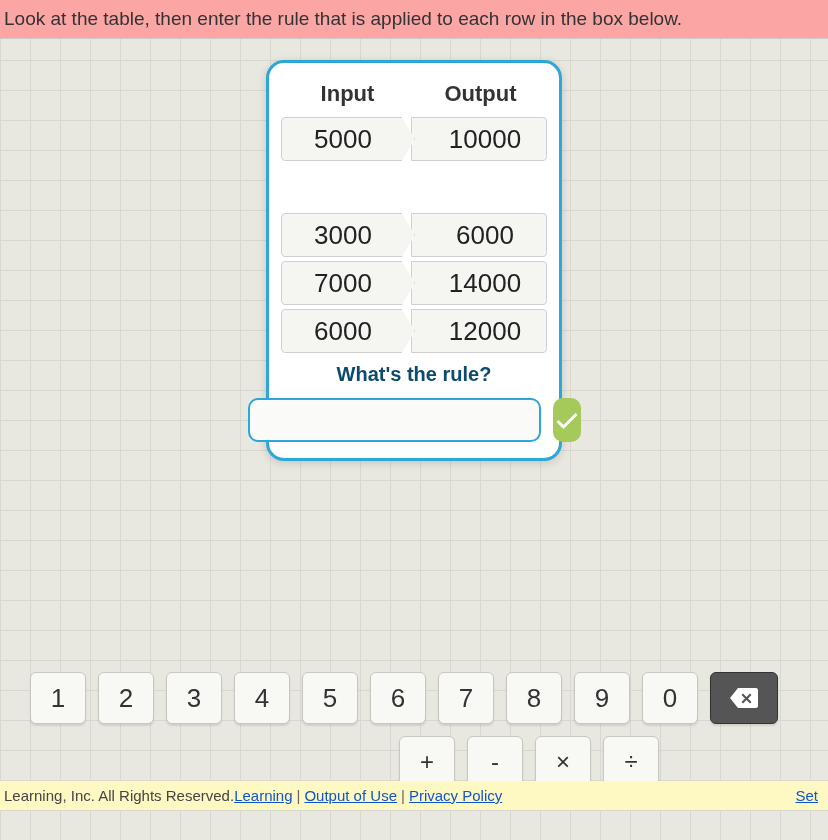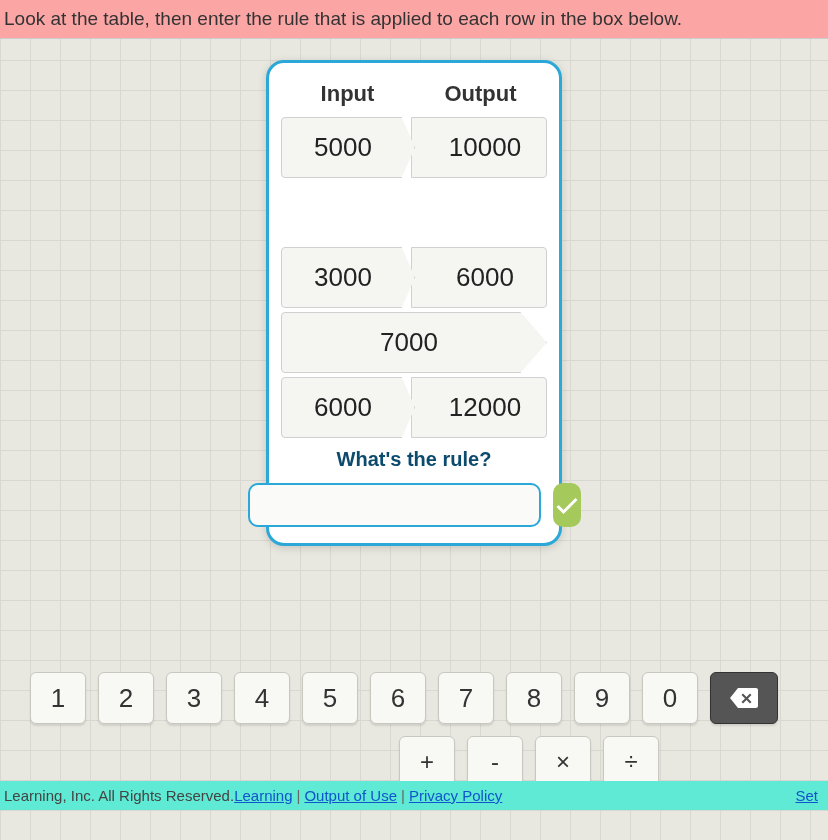--- a/index.html
+++ b/index.html
@@ -39,21 +39,21 @@
     }
     .table-header div {
       flex: 1;
       text-align: center;
       font-size: 22px;
       font-weight: bold;
       color: #333;
     }
     .data-row {
       display: flex;
-      height: 61px;
+      height: 44px;
       margin-bottom: 4px;
     }
     .cell {
       flex: 1;
       display: flex;
       align-items: center;
       justify-content: center;
       font-size: 26px;
       color: #222;
       background: #f5f5f2;
@@ -154,21 +154,21 @@
     }
     .key.op {
       width: 56px;
       font-size: 24px;
     }
     .footer {
       position: absolute;
       bottom: 30px;
       left: 0;
       right: 0;
-      background: #5eead4;
+      background: #fef9c3;
       padding: 6px 4px;
       font-size: 15px;
       color: #444;
       display: flex;
       align-items: center;
     }
     .footer a {
       color: #1155cc;
       text-decoration: underline;
     }
@@ -197,20 +197,21 @@
     <div class="cell cell-right">10000</div>
   </div>
   <div class="data-row">
   </div>
   <div class="data-row">
     <div class="cell cell-left">3000</div>
     <div class="cell cell-right">6000</div>
   </div>
   <div class="data-row">
     <div class="cell cell-left">7000</div>
+    <div class="cell cell-right">14000</div>
   </div>
   <div class="data-row">
     <div class="cell cell-left">6000</div>
     <div class="cell cell-right">12000</div>
   </div>
 
   <div class="rule-prompt">What's the rule?</div>
 
   <div class="input-row">
     <input class="rule-input" type="text" value="" style="">

